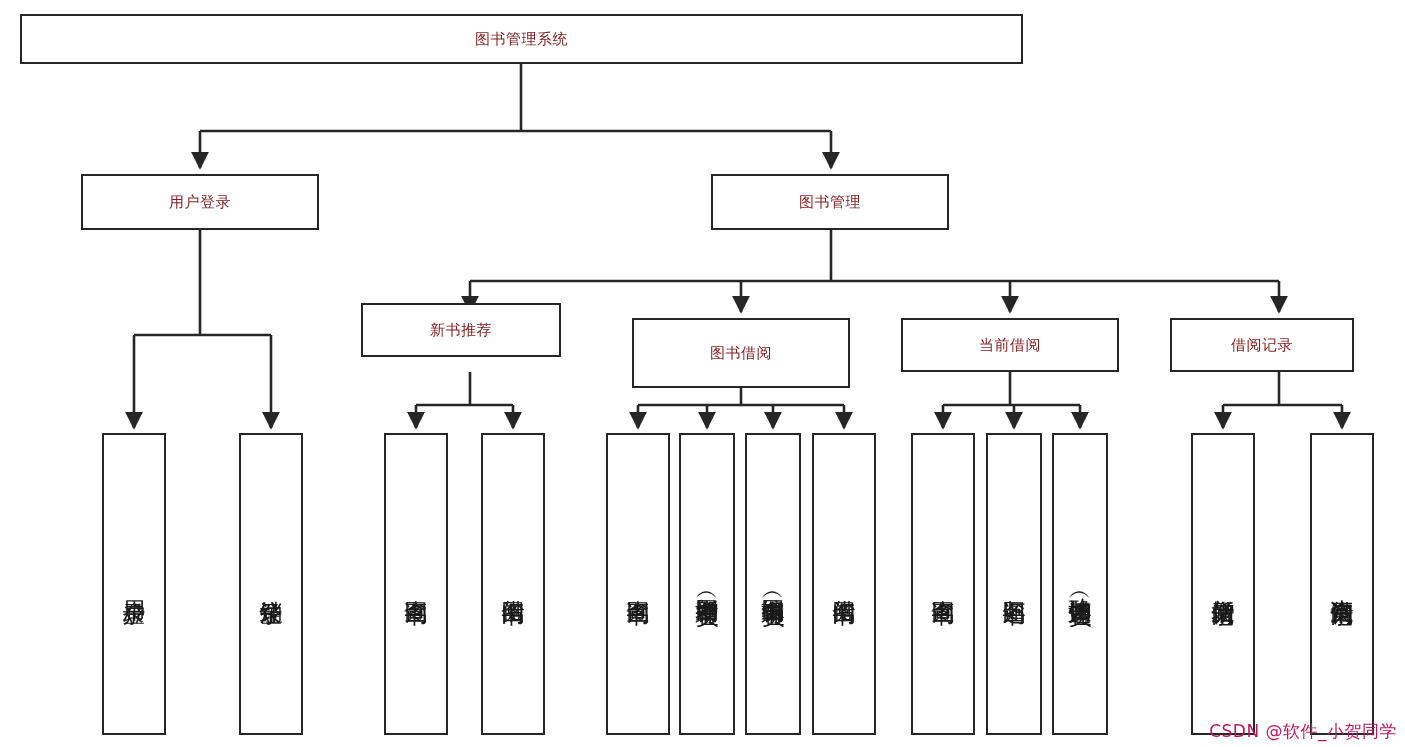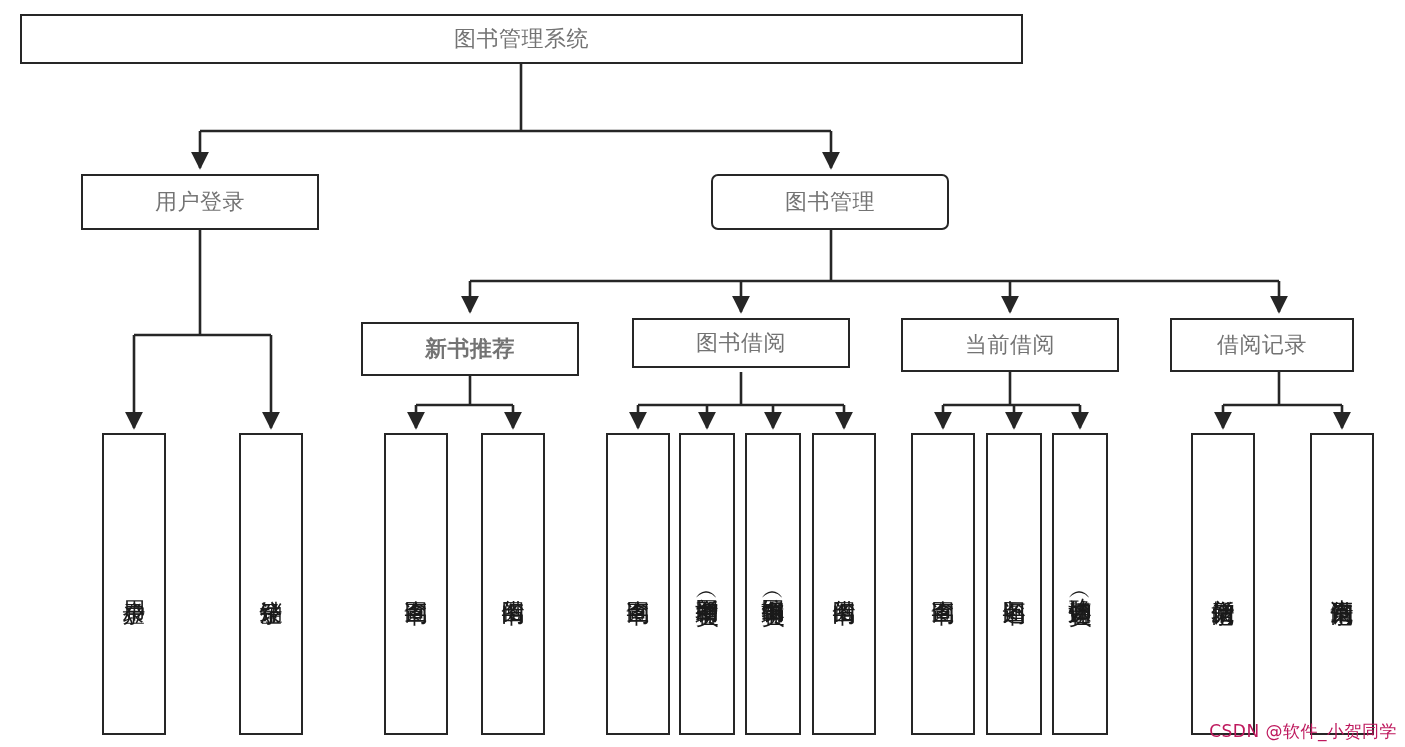--- a/index.html
+++ b/index.html
@@ -28,22 +28,22 @@
   .node-box {
     position: absolute;
     box-sizing: border-box;
     background: #ffffff;
     border: 2px solid #262626;
     display: flex;
     align-items: center;
     justify-content: center;
   }
   .node-box.horizontal {
-    font-size: 22px;
-    color: #737373;
+    font-size: 15px;
+    color: #7f1d1d;
     letter-spacing: 0.5px;
   }
   .node-box.vertical {
     padding: 4px 0;
   }
   .vlabel {
     writing-mode: vertical-rl;
     text-orientation: upright;
     font-size: 23px;
     line-height: 1.18;
@@ -122,28 +122,28 @@
     </g>
   </svg>
 
   <div class="node-box horizontal" style="left: 20px; top: 14px; width: 1003px; height: 50px;">
     <span class="hlabel">图书管理系统</span>
   </div>
 
   <div class="node-box horizontal" style="left: 81px; top: 174px; width: 238px; height: 56px;">
     <span class="hlabel">用户登录</span>
   </div>
-  <div class="node-box horizontal" style="left: 711px; top: 174px; width: 238px; height: 56px; border-radius: 7px;">
+  <div class="node-box horizontal" style="left: 711px; top: 174px; width: 238px; height: 56px;">
     <span class="hlabel">图书管理</span>
   </div>
 
-  <div class="node-box horizontal" style="left: 361px; top: 322px; width: 218px; height: 54px; font-weight: bold;">
+  <div class="node-box horizontal" style="left: 361px; top: 303px; width: 200px; height: 54px;">
     <span class="hlabel">新书推荐</span>
   </div>
-  <div class="node-box horizontal" style="left: 632px; top: 318px; width: 218px; height: 50px;">
+  <div class="node-box horizontal" style="left: 632px; top: 318px; width: 218px; height: 70px;">
     <span class="hlabel">图书借阅</span>
   </div>
   <div class="node-box horizontal" style="left: 901px; top: 318px; width: 218px; height: 54px;">
     <span class="hlabel">当前借阅</span>
   </div>
   <div class="node-box horizontal" style="left: 1170px; top: 318px; width: 184px; height: 54px;">
     <span class="hlabel">借阅记录</span>
   </div>
 
   <div class="node-box vertical" style="left: 102px; top: 433px; width: 64px; height: 302px;">

